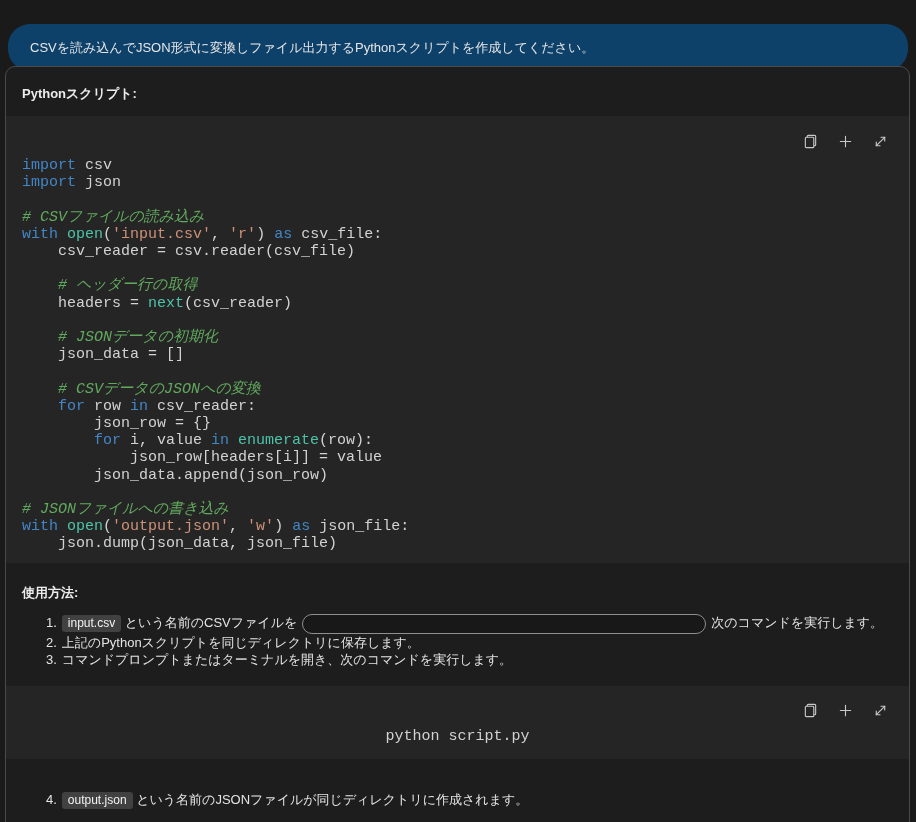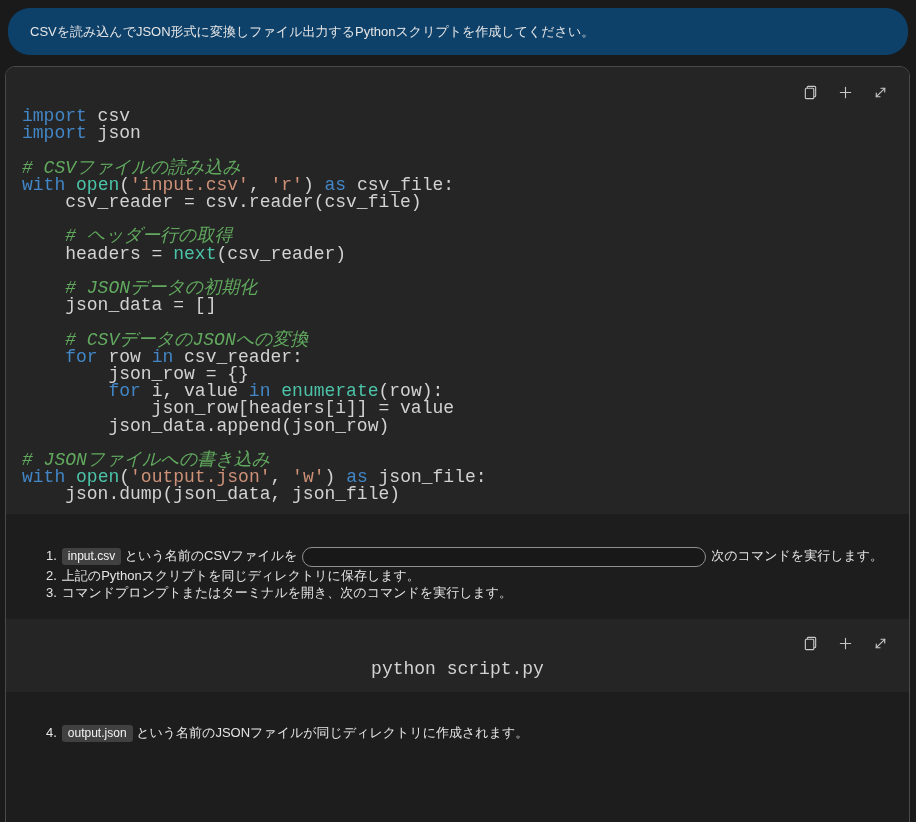--- a/index.html
+++ b/index.html
@@ -18,21 +18,21 @@
   }
   *{box-sizing:border-box;}
   html,body{margin:0;padding:0;}
   body{
     width:916px;height:822px;overflow:hidden;position:relative;
     background:var(--page-bg);
     font-family:"Liberation Sans","DejaVu Sans",sans-serif;
     color:#e4e4e4;
   }
   .banner{
-    position:absolute;left:8px;top:8px;width:900px;height:47px;
+    position:absolute;left:8px;top:24px;width:900px;height:47px;
     background:var(--banner-bg);border-radius:22px;
     display:flex;align-items:center;padding:0 22px;
     color:#e6e6e6;font-size:13px;
   }
   .panel{
     position:absolute;left:5px;top:66px;width:905px;height:860px;
     background:var(--panel-bg);
     border:1px solid var(--border-color);border-radius:10px;
     overflow:hidden;
   }
@@ -40,21 +40,21 @@
   .code-block{background:var(--code-bg);}
   .code-block.first{padding-bottom:4px;}
   .code-block.second{margin-top:18px;text-align:center;}
   .code-toolbar{display:flex;justify-content:flex-end;gap:19px;padding:17px 21px 0 0;height:32px;}
   .icon-btn{background:none;border:none;padding:0;width:16px;height:16px;cursor:pointer;display:flex;align-items:center;justify-content:center;}
   .icon-btn svg{width:15px;height:15px;stroke:var(--icon-color);fill:none;stroke-width:1.2;stroke-linecap:round;}
   .icon-copy .front{fill:var(--code-bg);}
   .code{
     padding:9px 16px 6px;
     font-family:"Liberation Mono","DejaVu Sans Mono",monospace;
-    font-size:18px;line-height:17.2px;white-space:pre;
+    font-size:15px;line-height:17.2px;white-space:pre;
   }
   .code-block.second .code{padding-bottom:14px;padding-top:10px;}
   .code-line{min-height:17.2px;}
   .tok-kw{color:var(--code-keyword);}
   .tok-fn{color:var(--code-function);}
   .tok-cm{color:var(--code-comment);font-style:italic;}
   .tok-str{color:var(--code-string);}
   .tok-pl{color:var(--code-plain);}
   .usage-section{padding:21px 16px 0;}
   .section-heading{font-size:13px;font-weight:bold;color:#ececec;}
@@ -77,20 +77,21 @@
 </style>
 </head>
 <body>
 
 <div class="banner">
   <span>CSVを読み込んでJSON形式に変換しファイル出力するPythonスクリプトを作成してください。</span>
 </div>
 
 <div class="panel">
 
+  <div class="panel-header">Pythonスクリプト:</div>
 
   <div class="code-block first">
     <div class="code-toolbar">
       <button class="icon-btn" title="">
         <svg class="icon-copy" viewBox="0 0 16 16">
           <rect x="4.5" y="1.5" width="9" height="11" rx="1"></rect>
           <rect class="front" x="2.5" y="3.5" width="9" height="11" rx="1"></rect>
         </svg>
       </button>
       <button class="icon-btn">
@@ -103,20 +104,21 @@
           <path d="M3.5 12.5 L12.5 3.5"></path>
           <path d="M8.5 3.5 H12.5 V7.5"></path>
           <path d="M7.5 12.5 H3.5 V8.5"></path>
         </svg>
       </button>
     </div>
     <div class="code"><div class="code-line"><span class="tok-kw">import</span><span class="tok-pl"> csv</span></div><div class="code-line"><span class="tok-kw">import</span><span class="tok-pl"> json</span></div><div class="code-line">&nbsp;</div><div class="code-line"><span class="tok-cm"># CSVファイルの読み込み</span></div><div class="code-line"><span class="tok-kw">with</span><span class="tok-pl"> </span><span class="tok-fn">open</span><span class="tok-pl">(</span><span class="tok-str">'input.csv'</span><span class="tok-pl">, </span><span class="tok-str">'r'</span><span class="tok-pl">) </span><span class="tok-kw">as</span><span class="tok-pl"> csv_file:</span></div><div class="code-line"><span class="tok-pl">    csv_reader = csv.reader(csv_file)</span></div><div class="code-line">&nbsp;</div><div class="code-line"><span class="tok-cm">    # ヘッダー行の取得</span></div><div class="code-line"><span class="tok-pl">    headers = </span><span class="tok-fn">next</span><span class="tok-pl">(csv_reader)</span></div><div class="code-line">&nbsp;</div><div class="code-line"><span class="tok-cm">    # JSONデータの初期化</span></div><div class="code-line"><span class="tok-pl">    json_data = []</span></div><div class="code-line">&nbsp;</div><div class="code-line"><span class="tok-cm">    # CSVデータのJSONへの変換</span></div><div class="code-line"><span class="tok-pl">    </span><span class="tok-kw">for</span><span class="tok-pl"> row </span><span class="tok-kw">in</span><span class="tok-pl"> csv_reader:</span></div><div class="code-line"><span class="tok-pl">        json_row = {}</span></div><div class="code-line"><span class="tok-pl">        </span><span class="tok-kw">for</span><span class="tok-pl"> i, value </span><span class="tok-kw">in</span><span class="tok-pl"> </span><span class="tok-fn">enumerate</span><span class="tok-pl">(row):</span></div><div class="code-line"><span class="tok-pl">            json_row[headers[i]] = value</span></div><div class="code-line"><span class="tok-pl">        json_data.append(json_row)</span></div><div class="code-line">&nbsp;</div><div class="code-line"><span class="tok-cm"># JSONファイルへの書き込み</span></div><div class="code-line"><span class="tok-kw">with</span><span class="tok-pl"> </span><span class="tok-fn">open</span><span class="tok-pl">(</span><span class="tok-str">'output.json'</span><span class="tok-pl">, </span><span class="tok-str">'w'</span><span class="tok-pl">) </span><span class="tok-kw">as</span><span class="tok-pl"> json_file:</span></div><div class="code-line"><span class="tok-pl">    json.dump(json_data, json_file)</span></div></div>
   </div>
 
   <div class="usage-section">
+    <div class="section-heading">使用方法:</div>
     <div class="usage-list">
       <div class="usage-item"><span class="li-num">1.</span><span class="chip">input.csv</span><span> という名前のCSVファイルを</span><input class="inline-input" type="text" style=""><span>次のコマンドを実行します。</span></div>
       <div class="usage-item"><span class="li-num">2.</span><span>上記のPythonスクリプトを同じディレクトリに保存します。</span></div>
       <div class="usage-item"><span class="li-num">3.</span><span>コマンドプロンプトまたはターミナルを開き、次のコマンドを実行します。</span></div>
     </div>
   </div>
 
   <div class="code-block second">
     <div class="code-toolbar">
       <button class="icon-btn">

